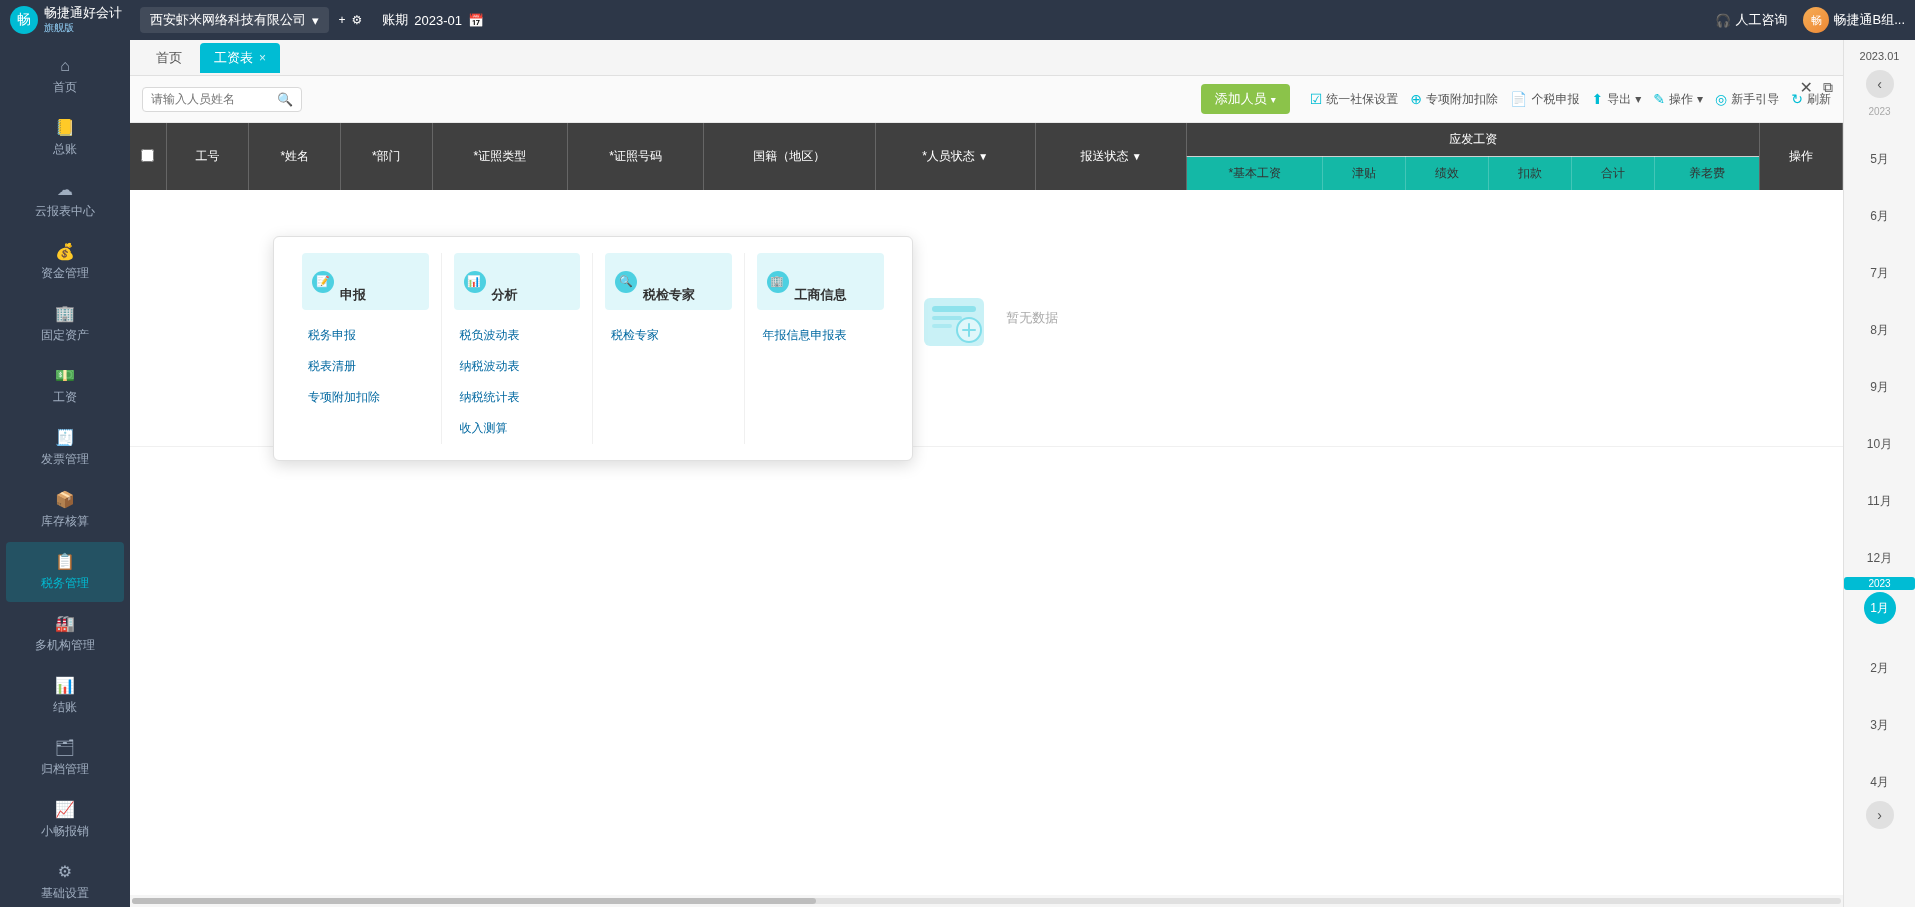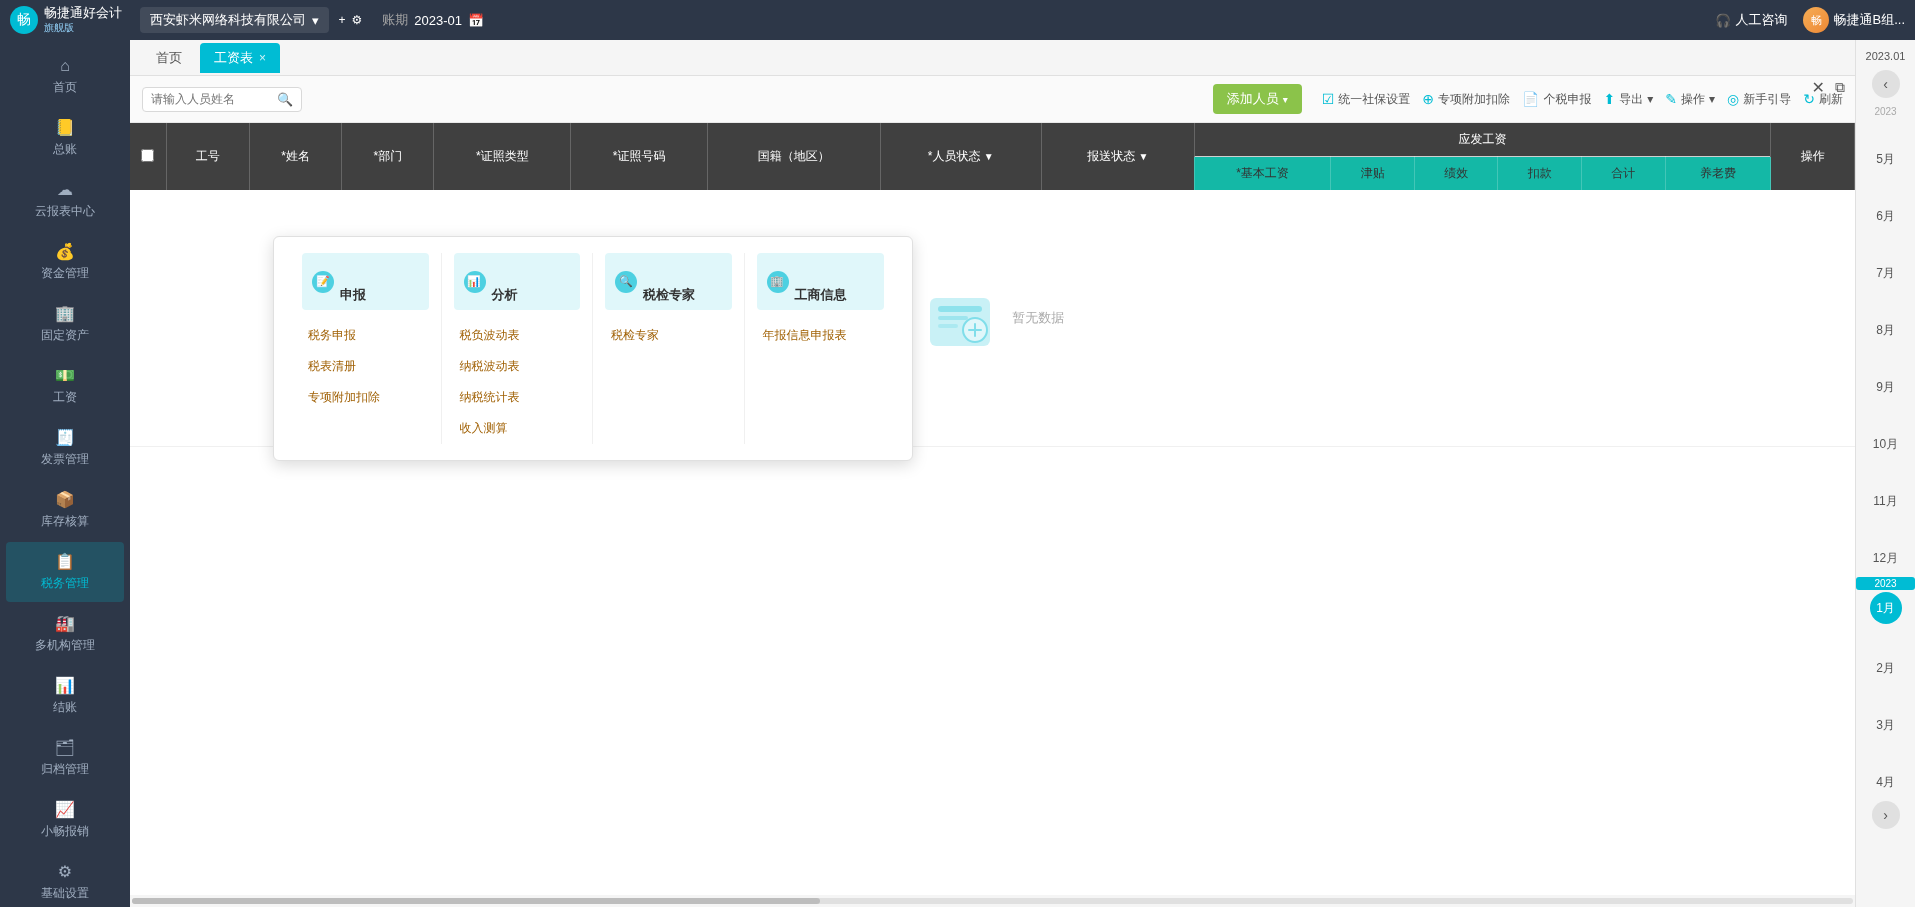--- a/index.html
+++ b/index.html
@@ -40,21 +40,21 @@
       cursor: pointer;
       font-size: 13px;
       text-align: right;
     }
     .header-period {
       display: flex; align-items: center; gap: 6px;
       color: #fff;
       margin-left: 20px;
       font-size: 13px;
     }
-    .header-period-label { color: #a3a3a3; }
+    .header-period-label { color: #ffffff; }
     .header-right {
       margin-left: auto;
       display: flex; align-items: center; gap: 16px;
       color: #fff; font-size: 13px;
     }
     .header-right-item {
       display: flex; align-items: center; gap: 4px;
       cursor: pointer;
     }
     .user-avatar {
@@ -268,28 +268,28 @@
       border-radius: 50%;
       display: flex; align-items: center; justify-content: center;
       color: #fff; font-size: 11px;
     }
     .popup-section-title {
       font-size: 13px; font-weight: bold; color: #333; margin-top: 27px;
     }
     .popup-menu-item {
       padding: 7px 6px;
       font-size: 12px;
-      color: #a16207;
+      color: #0369a1;
       cursor: pointer;
       border-radius: 3px;
     }
 
     
     .calendar-panel {
-      width: 60px;
+      width: 72px;
       background: #f5f5f5;
       border-left: 1px solid #e0e0e0;
       display: flex;
       flex-direction: column;
       align-items: center;
       padding-top: 6px;
       overflow-y: auto;
       flex-shrink: 0;
     }
     .calendar-month {

